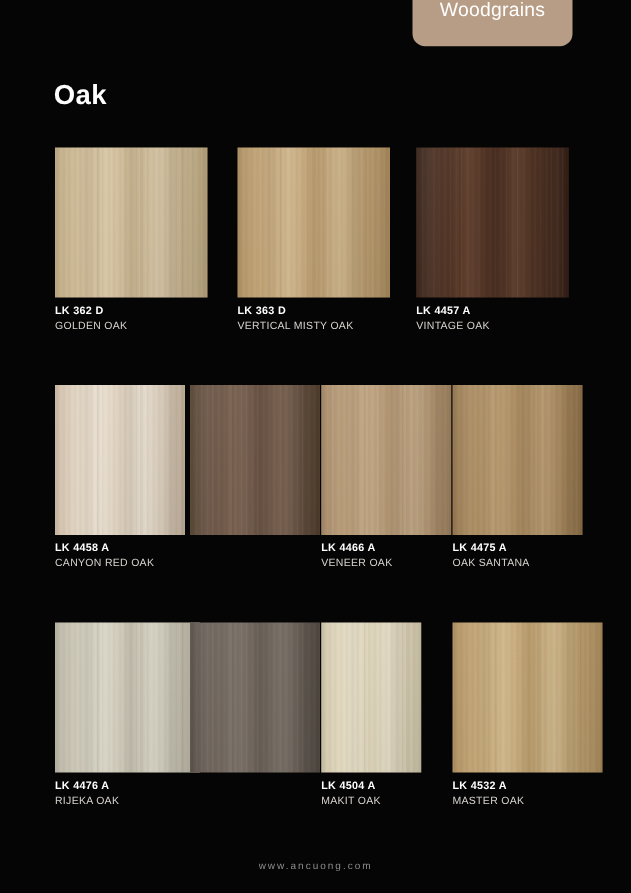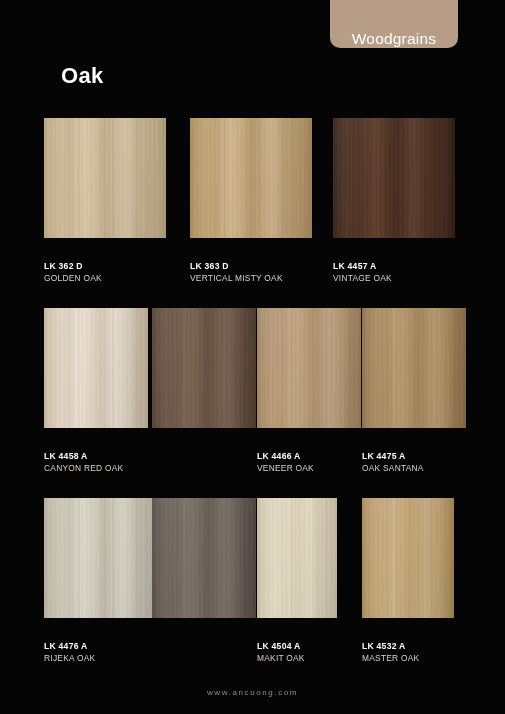--- a/index.html
+++ b/index.html
@@ -6,32 +6,32 @@
   html,body { background:#000; }
   body {
     width:505px; height:714px; position:relative; overflow:hidden;
     font-family:"Liberation Sans", sans-serif;
     background:#050505;
   }
 
   
   .tab {
     position:absolute; top:0; right:47px;
-    width:128px; height:48px;
+    width:128px; height:37px;
     background:#b79d85;
     border-radius:0 0 10px 10px;
-    display:flex; align-items:flex-end; justify-content:center;
+    display:flex; align-items:flex-start; justify-content:center;
   }
   .tab-label {
     color:#ffffff; font-size:15.5px; letter-spacing:.2px; font-weight:400;
   }
 
   
   .page-title {
-    position:absolute; left:61px; top:63px;
+    position:absolute; left:43px; top:63px;
     color:#ffffff; font-size:22px; font-weight:bold; letter-spacing:.3px;
   }
 
   
   .grid { position:absolute; left:0; top:118px; width:505px; }
   .row { position:relative; width:505px; }
   .row.r1 { height:190px; }
   .row.r2 { height:190px; }
   .row.r3 { height:190px; }
 
@@ -70,21 +70,21 @@
   }
   .chip .sheen {
     position:absolute; inset:0;
     background-image:linear-gradient(100deg,
       rgba(255,255,255,.07) 0%,
       rgba(255,255,255,0) 35%,
       rgba(0,0,0,.05) 75%,
       rgba(0,0,0,.10) 100%);
   }
 
-  .caption { padding-top:22px; }
+  .caption { padding-top:4px; }
   .code {
     color:#ffffff; font-size:8.6px; font-weight:bold;
     letter-spacing:.25px; line-height:12px; white-space:nowrap;
   }
   .name {
     color:#d8d4cf; font-size:8.4px; font-weight:400;
     letter-spacing:.25px; line-height:12px; white-space:nowrap;
   }
 
   
@@ -204,21 +204,21 @@
         <div class="chip" style="background: linear-gradient(90deg, rgb(205, 195, 166) 0%, rgb(221, 211, 184) 14%, rgb(232, 224, 201) 33%, rgb(221, 211, 184) 52%, rgb(232, 224, 201) 68%, rgb(221, 211, 184) 84%, rgb(205, 195, 166) 100%);">
           <div class="grain"></div>
           <div class="grain2"></div>
           <div class="sheen"></div>
         </div>
         <div class="caption">
           <div class="code">LK 4504 A</div>
           <div class="name">MAKIT OAK</div>
         </div>
       </div>
-      <div class="swatch-cell" style="left: 362px; width: 92px;">
+      <div class="swatch-cell" style="left: 362px; width: 120px;">
         <div class="chip" style="background: linear-gradient(90deg, rgb(173, 141, 91) 0%, rgb(192, 162, 113) 14%, rgb(208, 183, 138) 33%, rgb(192, 162, 113) 52%, rgb(208, 183, 138) 68%, rgb(192, 162, 113) 84%, rgb(173, 141, 91) 100%);">
           <div class="grain"></div>
           <div class="grain2"></div>
           <div class="sheen"></div>
         </div>
         <div class="caption">
           <div class="code">LK 4532 A</div>
           <div class="name">MASTER OAK</div>
         </div>
       </div>

